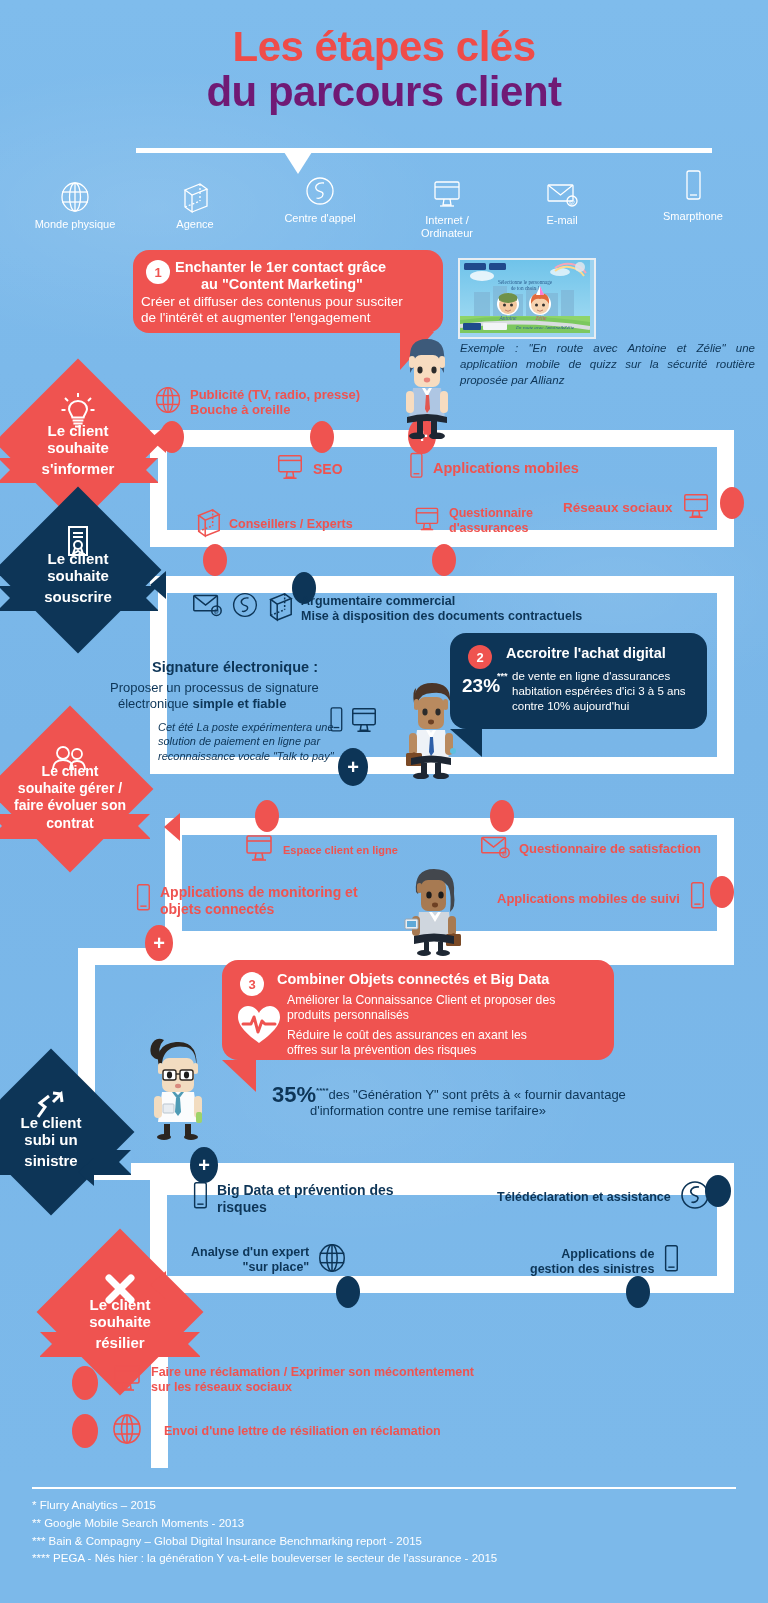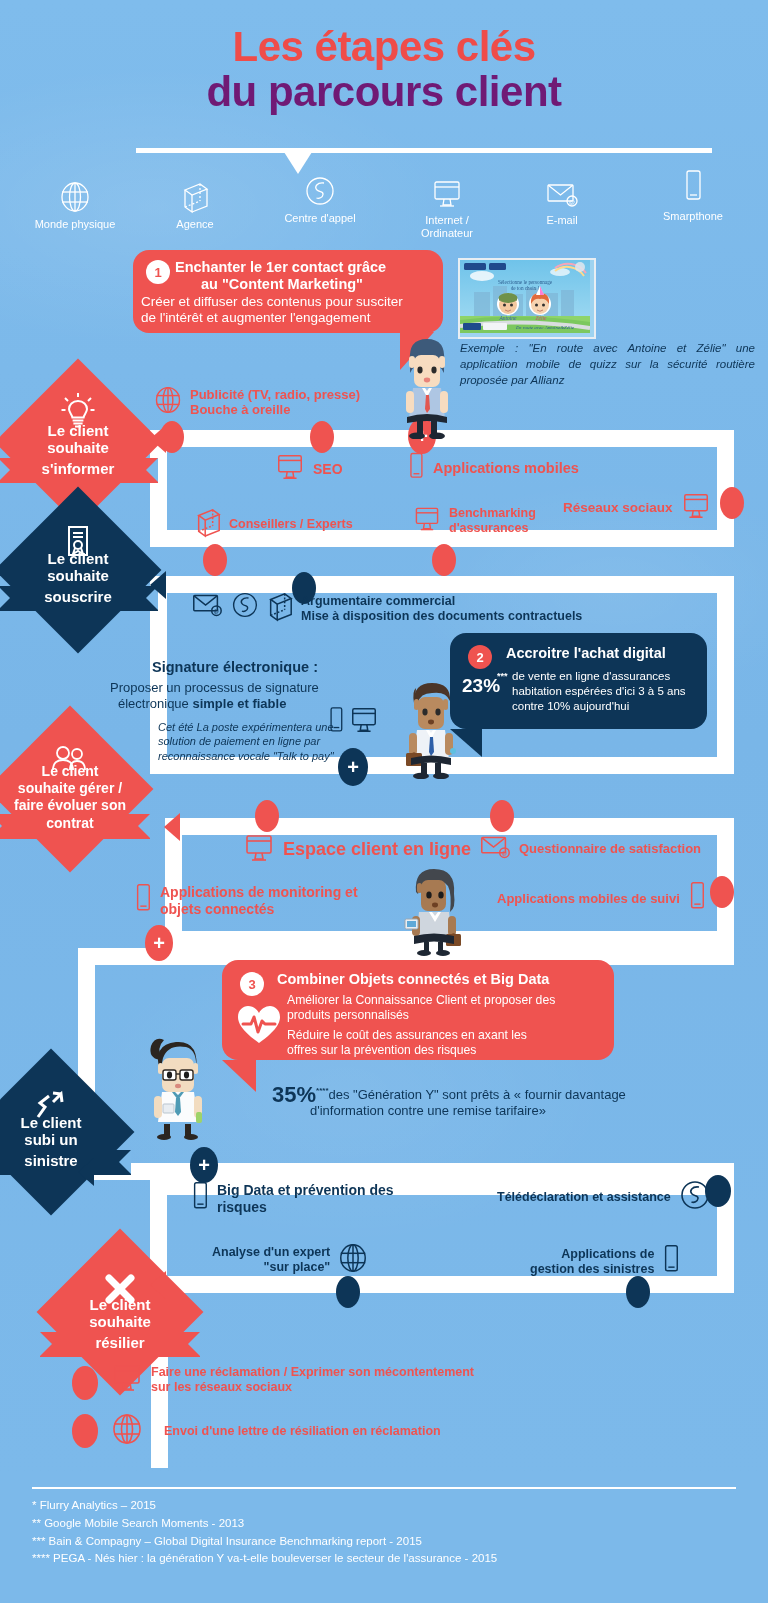--- a/index.html
+++ b/index.html
@@ -488,21 +488,21 @@
   <div class="item" style="left:412px;top:504px;">
     <span>
       <svg width="30" height="30" viewBox="0 0 34 32">
           <rect class="ic-r" x="5" y="4" width="24" height="17" rx="1.5"></rect>
           <line class="ic-r" x1="5" y1="9" x2="29" y2="9"></line>
           <polyline class="ic-r" points="14,21 13,27 21,27 20,21"></polyline>
           <line class="ic-r" x1="10" y1="28" x2="24" y2="28"></line>
         </svg>
     </span>
     <span class="txt red b" style="font-size:12.5px;">
-      <span>Benchmarking</span><br>
+      <span>Questionnaire</span><br>
       <span>d'assurances</span>
     </span>
   </div>
 
   <div class="item" style="left:190px;top:590px;align-items:flex-start;">
     <span>
       <svg width="34" height="30" viewBox="0 0 36 30">
           <rect class="ic-n" x="4" y="5" width="25" height="16" rx="1"></rect>
           <polyline class="ic-n" points="4,5 16.5,15 29,5"></polyline>
           <circle class="ic-n" cx="28" cy="21" r="5"></circle>
@@ -597,21 +597,21 @@
 
   <div class="item" style="left:242px;top:832px;">
     <span>
       <svg width="34" height="32" viewBox="0 0 34 32">
           <rect class="ic-r" x="5" y="4" width="24" height="17" rx="1.5"></rect>
           <line class="ic-r" x1="5" y1="9" x2="29" y2="9"></line>
           <polyline class="ic-r" points="14,21 13,27 21,27 20,21"></polyline>
           <line class="ic-r" x1="10" y1="28" x2="24" y2="28"></line>
         </svg>
     </span>
-    <span class="txt red b" style="font-size:18px;">Espace client en ligne</span>
+    <span class="txt red b" style="font-size:11px;">Espace client en ligne</span>
   </div>
 
   <div class="item" style="left:478px;top:832px;">
     <span>
       <svg width="34" height="30" viewBox="0 0 36 30">
           <rect class="ic-r" x="4" y="5" width="25" height="16" rx="1"></rect>
           <polyline class="ic-r" points="4,5 16.5,15 29,5"></polyline>
           <circle class="ic-r" cx="28" cy="21" r="5"></circle>
           <text x="28" y="24" fill="#ef5350" font-size="6" text-anchor="middle" stroke="none">@</text>
         </svg>
@@ -730,21 +730,21 @@
   <div class="item" style="left:497px;top:1178px;">
     <span class="txt navy b" style="font-size:12.5px;">Télédéclaration et assistance</span>
     <span>
       <svg width="34" height="34" viewBox="0 0 32 34">
           <circle class="ic-n" cx="16" cy="17" r="13"></circle>
           <path class="ic-n" d="M20 9 C13 8 10 13 13 16 C15.5 18.5 19.5 17 19 20.5 C18.6 23.6 15 25 12.5 24"></path>
         </svg>
     </span>
   </div>
 
-  <div class="item" style="left:212px;top:1241px;">
+  <div class="item" style="left:191px;top:1241px;">
     <span class="txt navy b" style="font-size:12.5px;text-align:right;">
       <span>Analyse d'un expert</span><br>
       <span>"sur place"</span>
     </span>
     <span>
       <svg width="32" height="34" viewBox="0 0 34 34">
           <ellipse class="ic-n" cx="17" cy="17" rx="13" ry="14"></ellipse>
           <ellipse class="ic-n" cx="17" cy="17" rx="5.5" ry="14"></ellipse>
           <line class="ic-n" x1="4" y1="12" x2="30" y2="12"></line>
           <line class="ic-n" x1="4" y1="22" x2="30" y2="22"></line>

